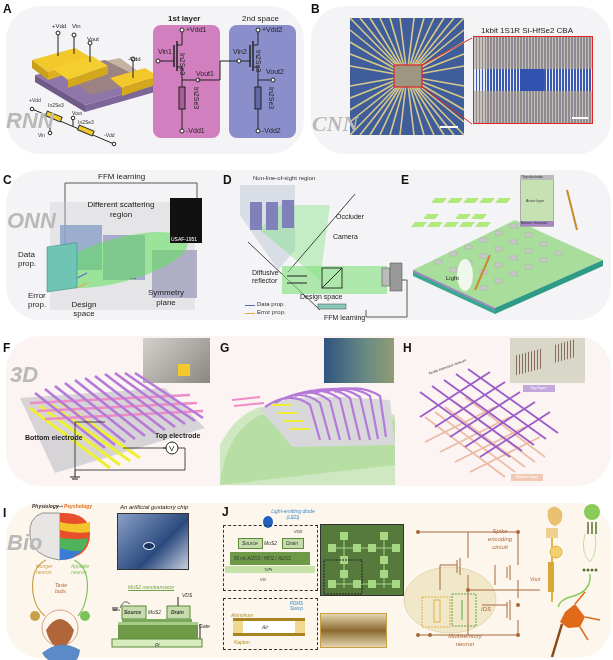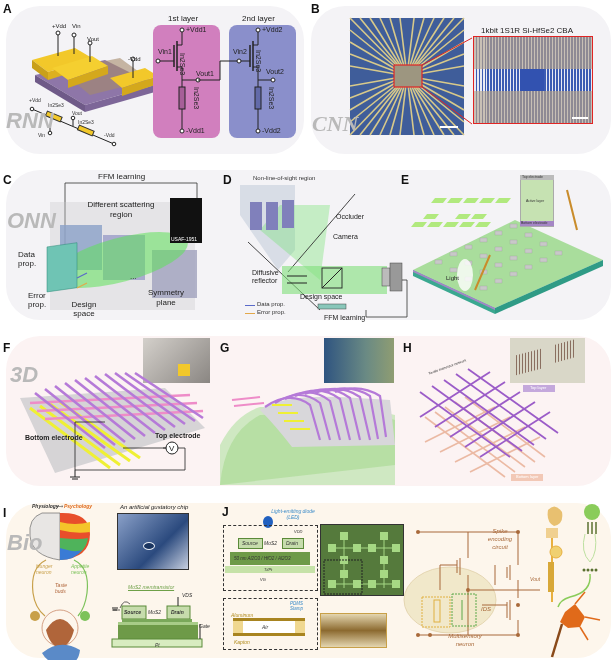--- a/index.html
+++ b/index.html
@@ -58,21 +58,21 @@
 </svg>
 <span class="ts" style="left:29px;top:97px;">+Vdd</span>
 <span class="ts" style="left:48px;top:102px;">In2Se3</span>
 <span class="ts" style="left:72px;top:110px;">Vout</span>
 <span class="ts" style="left:78px;top:119px;">In2Se3</span>
 <span class="ts" style="left:104px;top:132px;">-Vdd</span>
 <span class="ts" style="left:38px;top:132px;">Vin</span>
 <div class="cat" style="left:6px;top:108px;">RNN</div>
 
 <div class="abs" style="left:153px;top:25px;width:67px;height:113px;background:#d17fbe;border-radius:8px;"></div>
-<span class="t" style="left:168px;top:14px;font-size:8px;">1st layer</span>
+<span class="t" style="left:168px;top:14px;font-size:8px;font-weight:bold;">1st layer</span>
 <svg style="left:153px;top:25px;" width="67" height="113">
   <circle cx="29" cy="5" r="2" fill="#fff" stroke="#222"></circle>
   <line x1="29" y1="7" x2="29" y2="20" stroke="#222"></line>
   <line x1="29" y1="20" x2="24" y2="20" stroke="#222"></line>
   <line x1="24" y1="16" x2="24" y2="46" stroke="#222" stroke-width="1.5"></line>
   <line x1="21" y1="20" x2="21" y2="42" stroke="#222" stroke-width="1.5"></line>
   <line x1="24" y1="42" x2="29" y2="42" stroke="#222"></line>
   <line x1="5" y1="36" x2="21" y2="36" stroke="#222"></line>
     <circle cx="5" cy="36" r="2" fill="#fff" stroke="#222"></circle>
   <line x1="29" y1="42" x2="29" y2="62" stroke="#222"></line>
@@ -84,21 +84,21 @@
   <circle cx="29" cy="106" r="2" fill="#fff" stroke="#222"></circle>
 </svg>
 <span class="t" style="left:186px;top:26px;font-size:7px;">+Vdd1</span>
 <span class="t" style="left:158px;top:48px;font-size:7px;">Vin1</span>
 <span class="t" style="left:186px;top:53px;font-size:7px;transform:rotate(90deg);transform-origin:left top;">In2Se3</span>
 <span class="t" style="left:196px;top:70px;font-size:7px;">Vout1</span>
 <span class="t" style="left:200px;top:87px;font-size:7px;transform:rotate(90deg);transform-origin:left top;">In2Se3</span>
 <span class="t" style="left:186px;top:127px;font-size:7px;">-Vdd1</span>
 
 <div class="abs" style="left:229px;top:25px;width:67px;height:113px;background:#8a8fcb;border-radius:8px;"></div>
-<span class="t" style="left:242px;top:14px;font-size:8px;">2nd layer</span>
+<span class="t" style="left:242px;top:14px;font-size:8px;">2nd space</span>
 <svg style="left:229px;top:25px;" width="67" height="113">
   <polyline points="-9,55 -9,36 10,36" fill="none" stroke="#222"></polyline>
   <circle cx="10" cy="36" r="2" fill="#fff" stroke="#222"></circle>
   <line x1="12" y1="36" x2="21" y2="36" stroke="#222"></line>
   <circle cx="29" cy="5" r="2" fill="#fff" stroke="#222"></circle>
   <line x1="29" y1="7" x2="29" y2="20" stroke="#222"></line>
   <line x1="29" y1="20" x2="24" y2="20" stroke="#222"></line>
   <line x1="24" y1="16" x2="24" y2="46" stroke="#222" stroke-width="1.5"></line>
   <line x1="21" y1="20" x2="21" y2="42" stroke="#222" stroke-width="1.5"></line>
   <line x1="24" y1="42" x2="29" y2="42" stroke="#222"></line>

